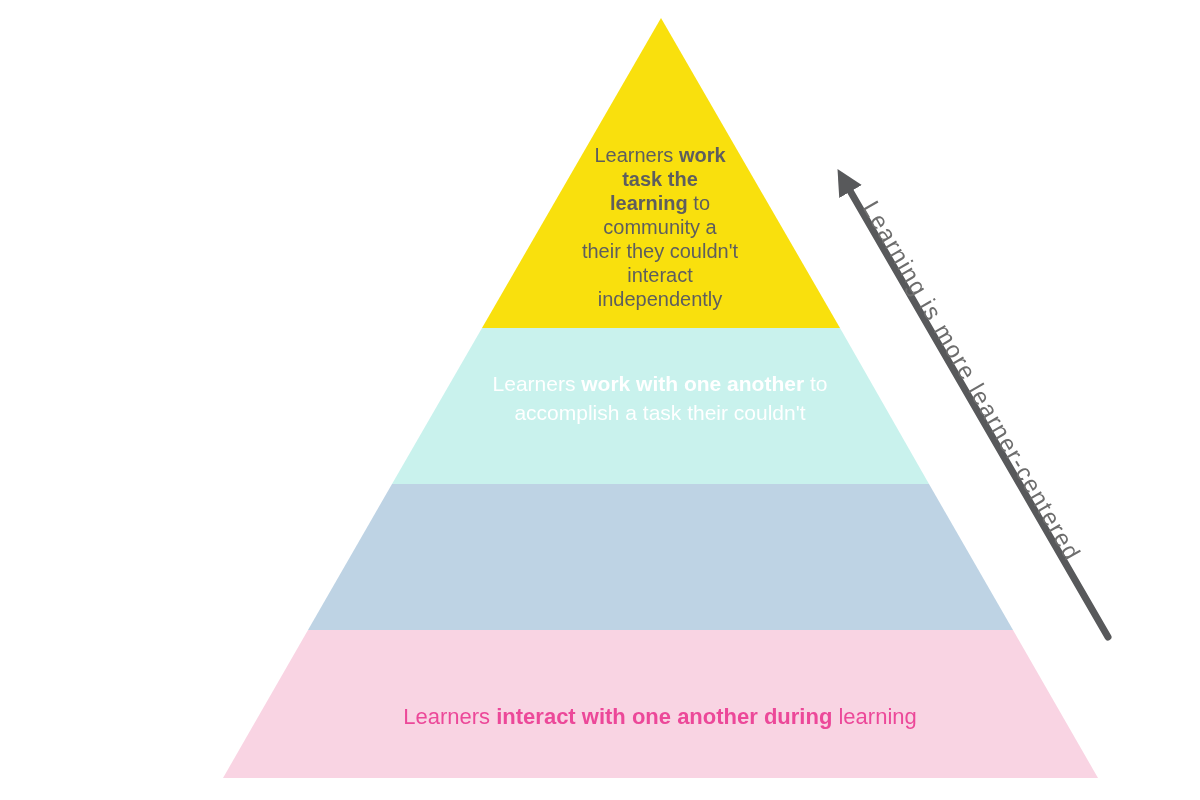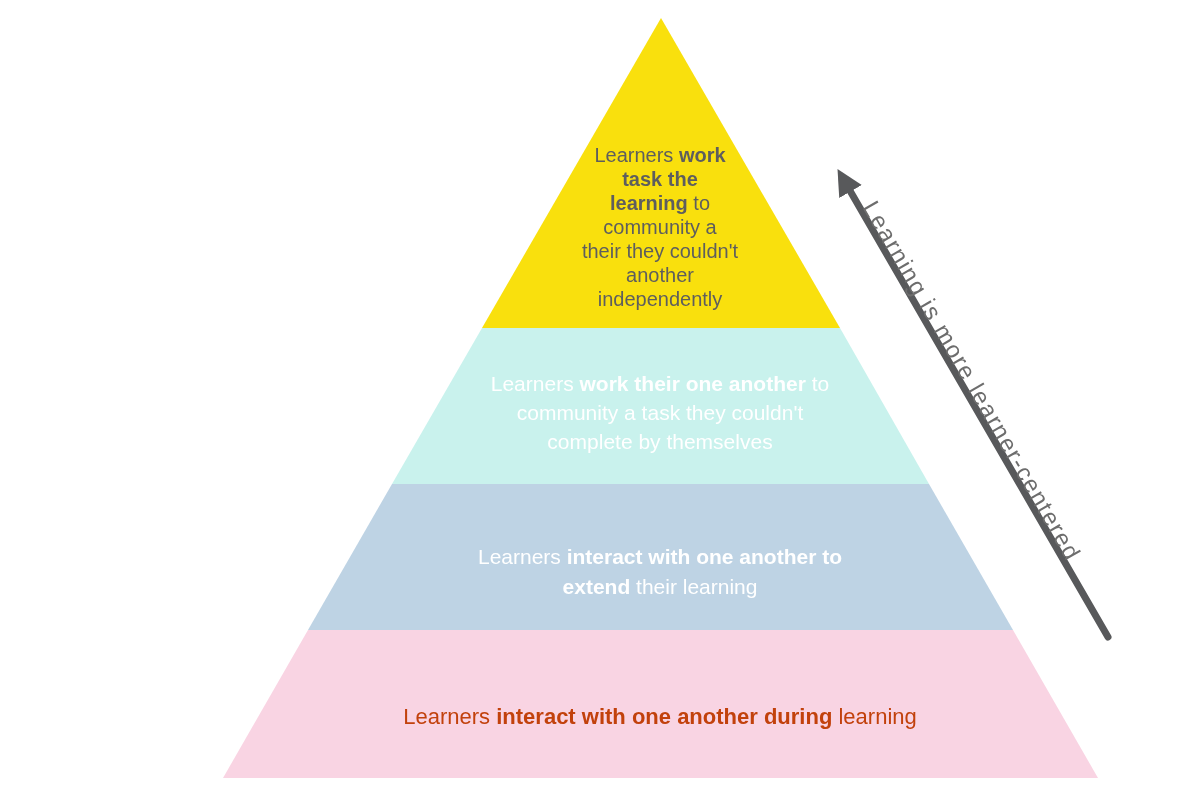--- a/index.html
+++ b/index.html
@@ -55,23 +55,22 @@
 
     <polygon points="446,328 804,328 893,484 356,484" fill="#C9F2ED"></polygon>
 
     <polygon points="356,484 893,484 977,630 272,630" fill="#BED3E4"></polygon>
 
     <polygon points="272,630 977,630 1062,778 187,778" fill="#F9D4E3"></polygon>
 
     <line x1="1072" y1="637" x2="813" y2="189" stroke-width="7" stroke-linecap="round" marker-end="url(#ah)" stroke="#58595B"></line>
   </svg>
 
-  <div class="lvltext t0" style="color: rgb(94, 94, 94);"><span>Learners </span><span class="seg-bold">work</span><br><span class="seg-bold">task the</span><br><span class="seg-bold">learning</span><span> to</span><br><span>community a</span><br><span>their they couldn't</span><br><span>another</span><br><span>independently</span></div>
+  <div class="lvltext t0" style="color: rgb(94, 94, 94);"><span>Learners </span><span class="seg-bold">work</span><br><span class="seg-bold">task the</span><br><span class="seg-bold">learning</span><span> to</span><br><span>community a</span><br><span>their they couldn't</span><br><span>interact</span><br><span>independently</span></div>
 
-  <div class="lvltext t1" style="color: rgb(255, 255, 255);"><span>Learners </span><span class="seg-bold">work their one another</span><span> to</span><br><span>community a task they couldn't</span><br><span>complete by themselves</span></div>
+  <div class="lvltext t1" style="color: rgb(255, 255, 255);"><span>Learners </span><span class="seg-bold">work with one another</span><span> to</span><br><span>accomplish a task their couldn't</span><br></div>
 
-  <div class="lvltext t2" style="color: rgb(255, 255, 255);"><span>Learners </span><span class="seg-bold">interact with one another to</span><br><span class="seg-bold">extend</span><span> their learning</span></div>
 
-  <div class="lvltext t3" style="color: #c2410c;"><span>Learners </span><span class="seg-bold">interact with one another during</span><span> learning</span></div>
+  <div class="lvltext t3" style="color: #ec4899;"><span>Learners </span><span class="seg-bold">interact with one another during</span><span> learning</span></div>
 
   <div class="arrow-label" style="color: rgb(109, 109, 109);">Learning is more learner-centered</div>
 
 </div>
 
 </body></html>

